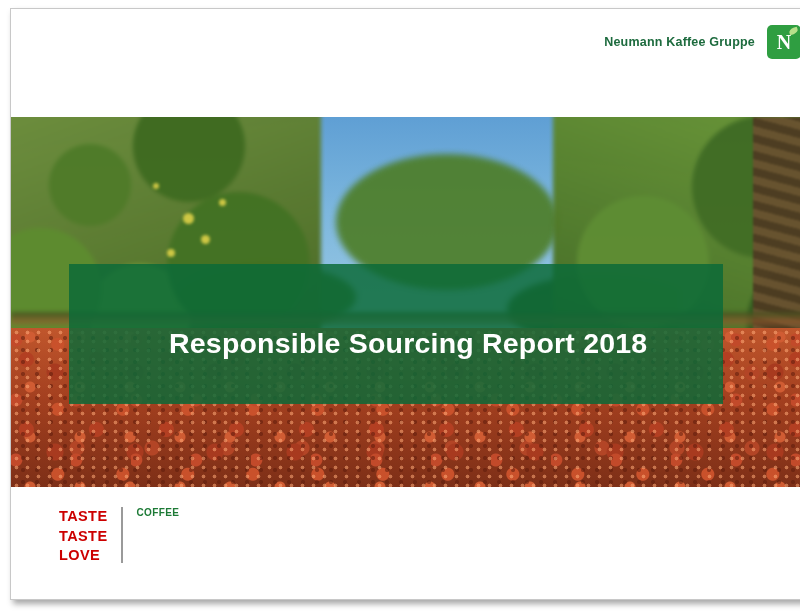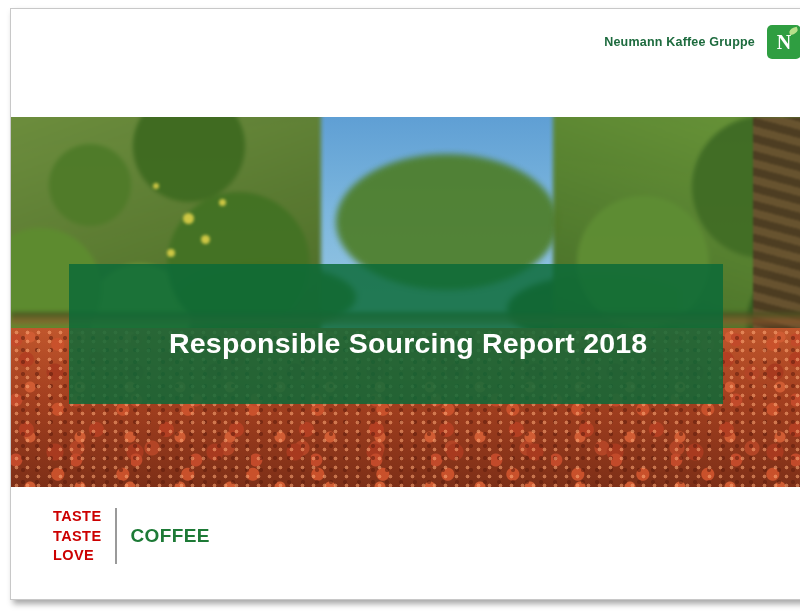--- a/index.html
+++ b/index.html
@@ -228,45 +228,45 @@
   .footer {
     position: absolute;
     left: 0;
     bottom: 0;
     width: 100%;
     height: 112px;
     background: #ffffff;
   }
   .claim {
     position: absolute;
-    left: 42px;
+    left: 48px;
     top: 20px;
     display: flex;
-    align-items: center;
+    align-items: flex-start;
   }
   .claim-words {
     display: flex;
     flex-direction: column;
     line-height: 1.35;
   }
   .claim-words span {
     color: #cc0000;
     font-size: 14.5px;
     font-weight: bold;
     letter-spacing: 0.4px;
   }
   .claim-rule {
     width: 2px;
     height: 56px;
     background: #9a9a9a;
     margin: 0 13px 0 14px;
   }
   .claim-coffee {
     color: #1d7a36;
-    font-size: 19px;
+    font-size: 10px;
     font-weight: bold;
     letter-spacing: 0.4px;
   }
 </style>
 </head>
 <body>
 
 <div class="slide">
 
   <div class="header">

